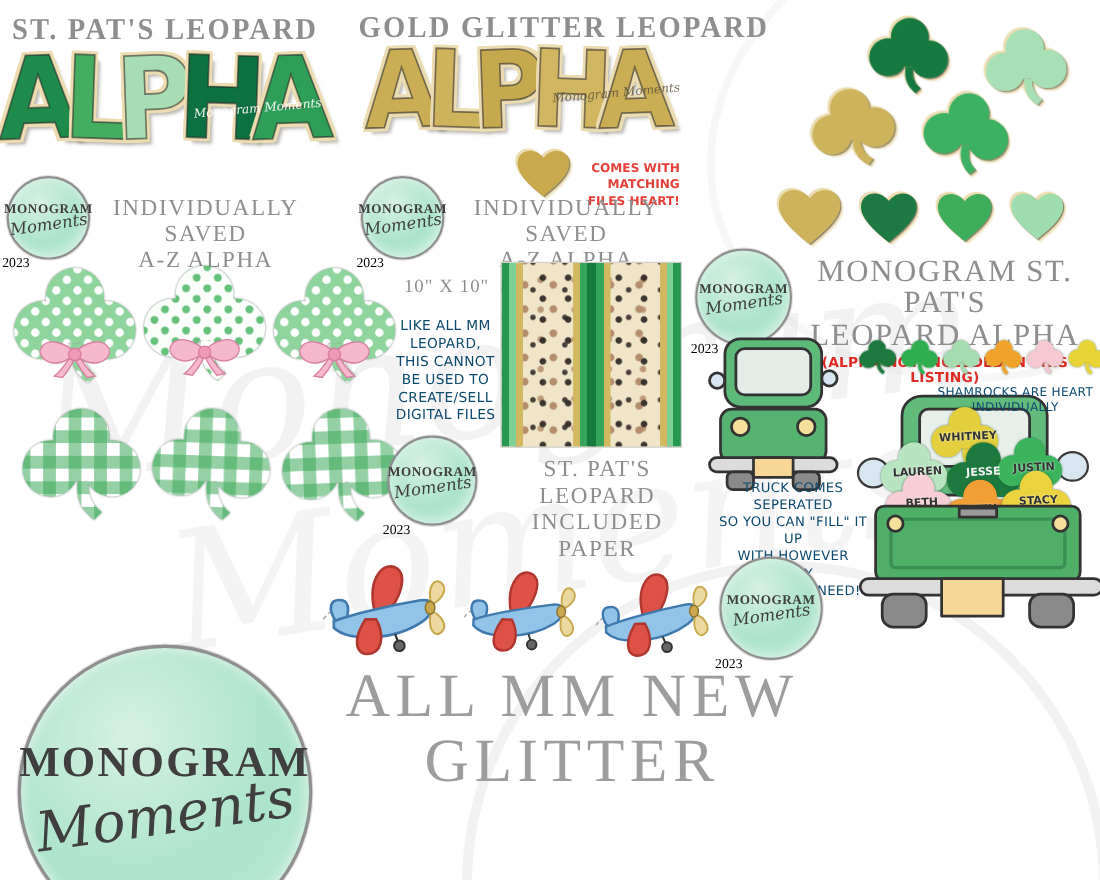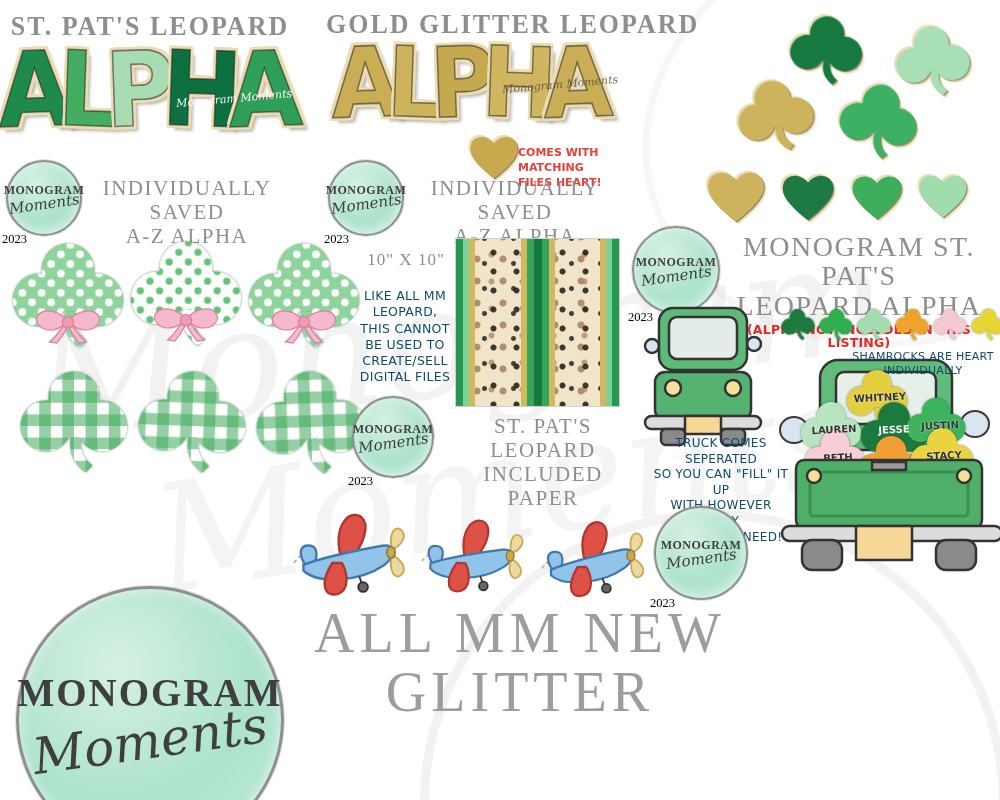--- a/index.html
+++ b/index.html
@@ -16,21 +16,21 @@
   
   .sec-title{position:absolute;z-index:2;color:#8e8e8e;font-size:26px;letter-spacing:2px;
              font-weight:600;text-align:center;transform:scaleY(1.06);white-space:nowrap;}
   .cap{position:absolute;z-index:2;color:#8e8e8e;font-size:21px;letter-spacing:1.5px;
        text-align:center;line-height:1.15;}
   .cap span{display:block;}
   .note{position:absolute;z-index:2;color:#0c4a6e;font-family:"DejaVu Sans",sans-serif;
         font-size:12.5px;text-align:center;line-height:1.3;letter-spacing:0.3px;}
   .note span{display:block;}
   .rednote{position:absolute;z-index:2;font-family:"DejaVu Sans",sans-serif;font-size:11px;
-           font-weight:bold;text-align:left;line-height:1.35;}
+           font-weight:bold;text-align:right;line-height:1.35;}
   .rednote span{display:block;}
   .disclaimer{display:block;font-family:"DejaVu Sans",sans-serif;font-size:12.5px;font-weight:bold;
               letter-spacing:0.2px;margin-top:3px;}
   
   .alpha{position:absolute;z-index:2;display:flex;justify-content:center;align-items:flex-start;}
   .alpha span{font-family:"DejaVu Sans",sans-serif;font-weight:bold;font-size:96px;line-height:1;
       letter-spacing:0;margin:0 -7px;
       -webkit-text-stroke:1.5px rgba(35,35,35,0.55);
       text-shadow:3px 0 0 #ecdcb2,-3px 0 0 #ecdcb2,0 3px 0 #ecdcb2,0 -3px 0 #ecdcb2,
                   3px 3px 0 #ecdcb2,-3px 3px 0 #ecdcb2,3px -3px 0 #ecdcb2,-3px -3px 0 #ecdcb2,

